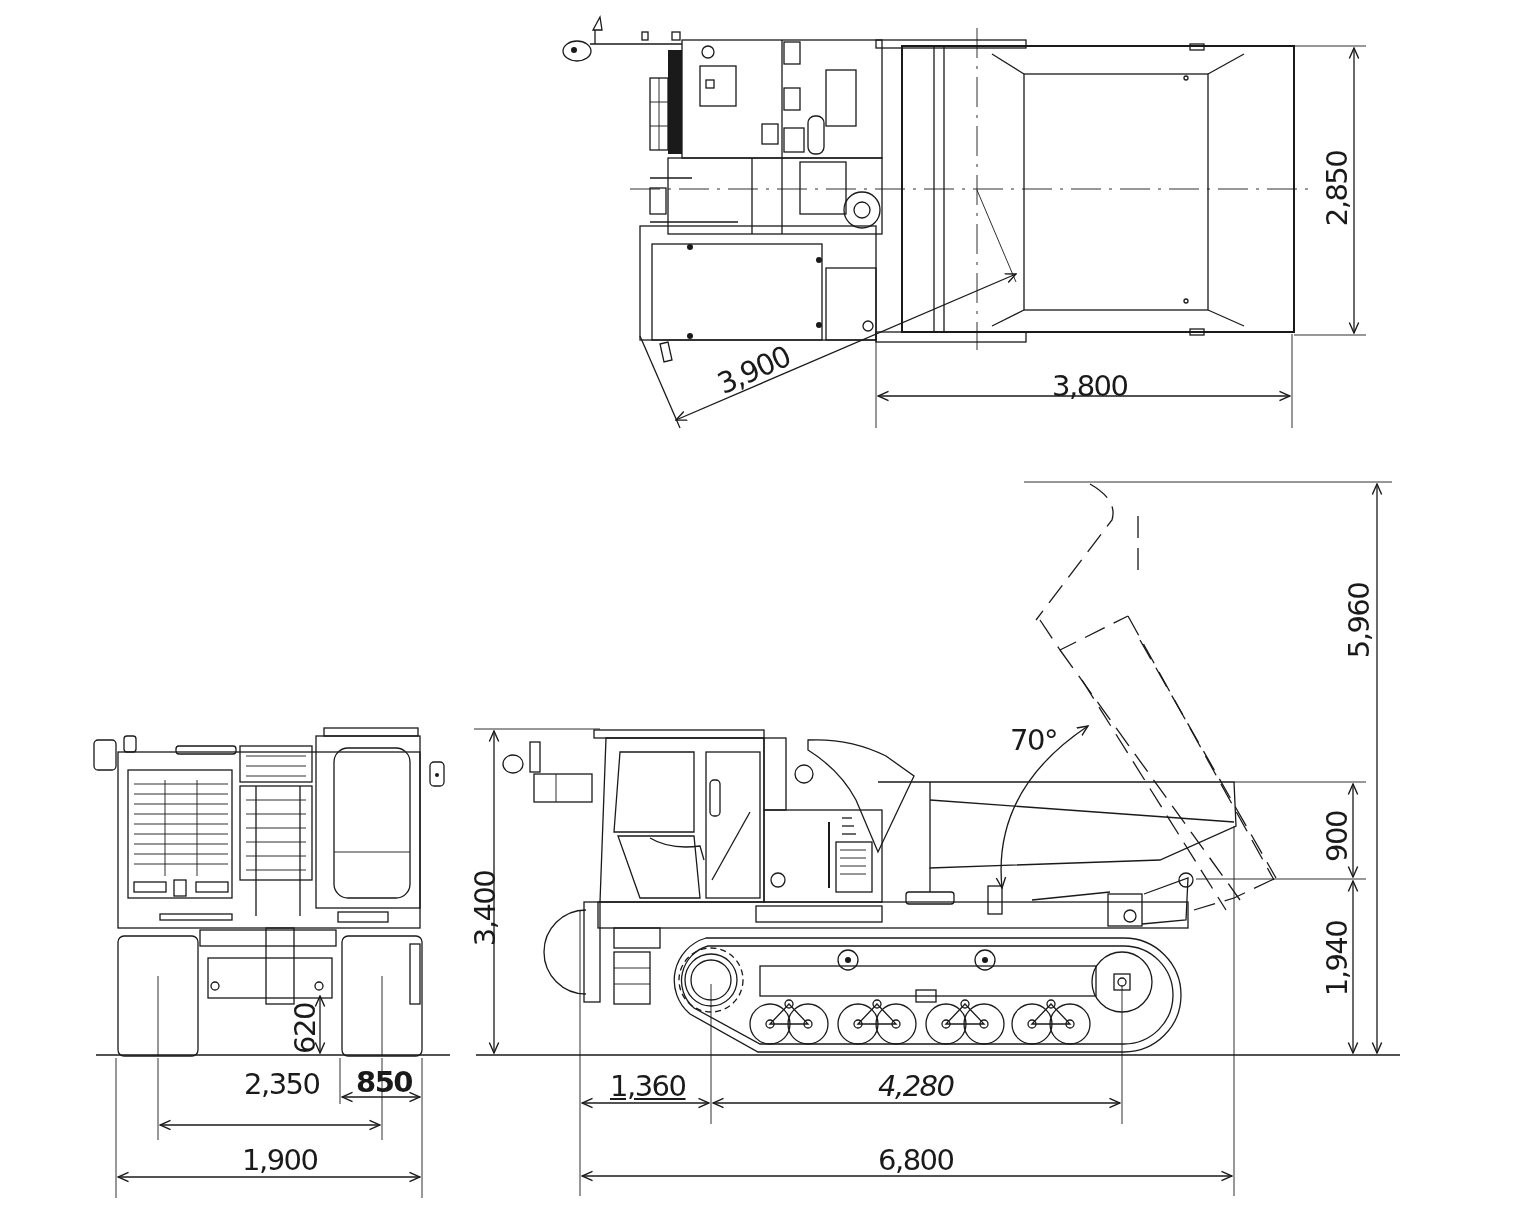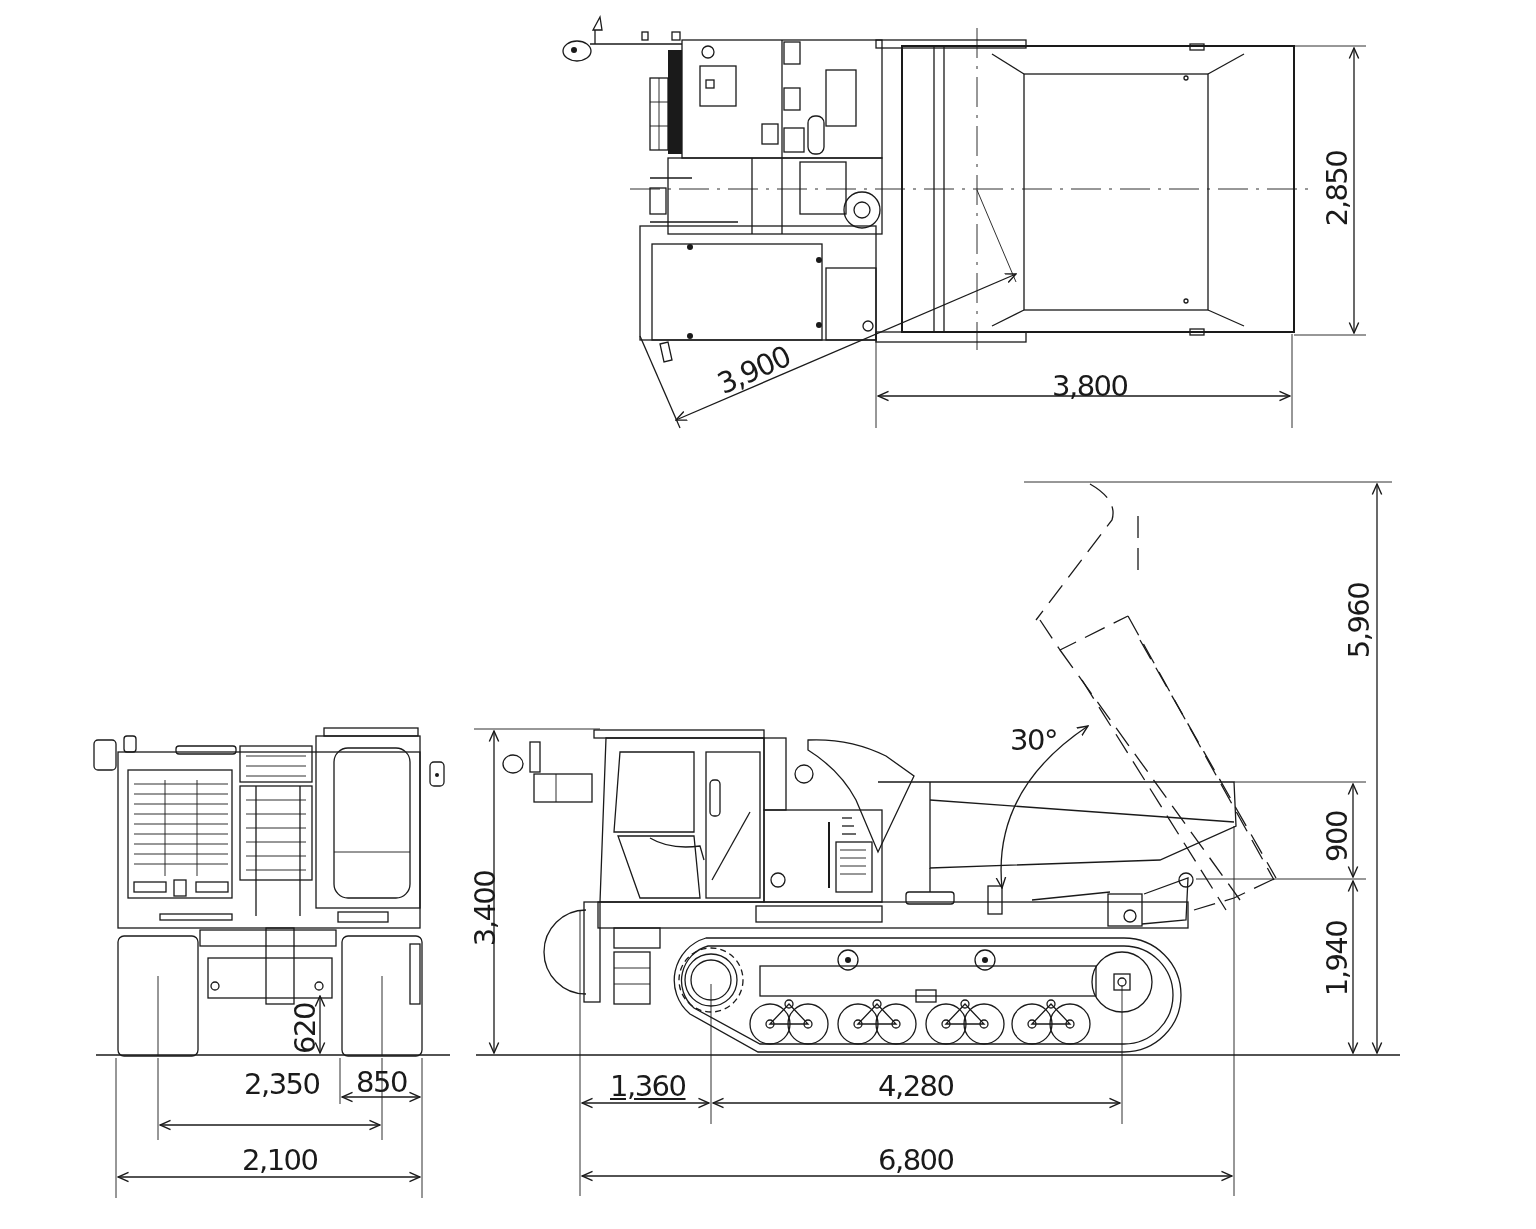--- a/index.html
+++ b/index.html
@@ -316,24 +316,24 @@
 
     <line class="ln" x1="582" y1="1176" x2="1232" y2="1176" marker-start="url(#arr)" marker-end="url(#arr)"></line>
   </g>
 </svg>
 
 <div class="label rot-diag" style="left:716px; top:356px;">3,900</div>
 <div class="label" style="left:1052px; top:364px;margin-top:8px;">3,800</div>
 <div class="label rot" style="left:1300px; top:174px;">2,850</div>
 
 <div class="label rot" style="left:280px; top:1014px;">620</div>
-<div class="label" style="left:356px; top:1068px;">850</div>
+<div class="label" style="left:356px; top:1068px;font-weight:bold;">850</div>
 <div class="label" style="left:244px; top:1038px;margin-top:32px;">2,350</div>
-<div class="label" style="left:242px; top:1146px;">2,100</div>
+<div class="label" style="left:242px; top:1146px;">1,900</div>
 
 <div class="label rot" style="left:448px; top:894px;">3,400</div>
 <div class="label" style="left:610px; top:1072px;text-decoration:underline;">1,360</div>
-<div class="label" style="left:878px; top:1072px;">4,280</div>
+<div class="label" style="left:878px; top:1072px;font-style:italic;">4,280</div>
 <div class="label" style="left:878px; top:1146px;">6,800</div>
-<div class="label" style="left:1010px; top:726px;">30°</div>
+<div class="label" style="left:1010px; top:726px;">70°</div>
 <div class="label rot" style="left:1322px; top:606px;">5,960</div>
 <div class="label rot" style="left:1312px; top:822px;">900</div>
 <div class="label rot" style="left:1300px; top:944px;">1,940</div>
 
 </body></html>

